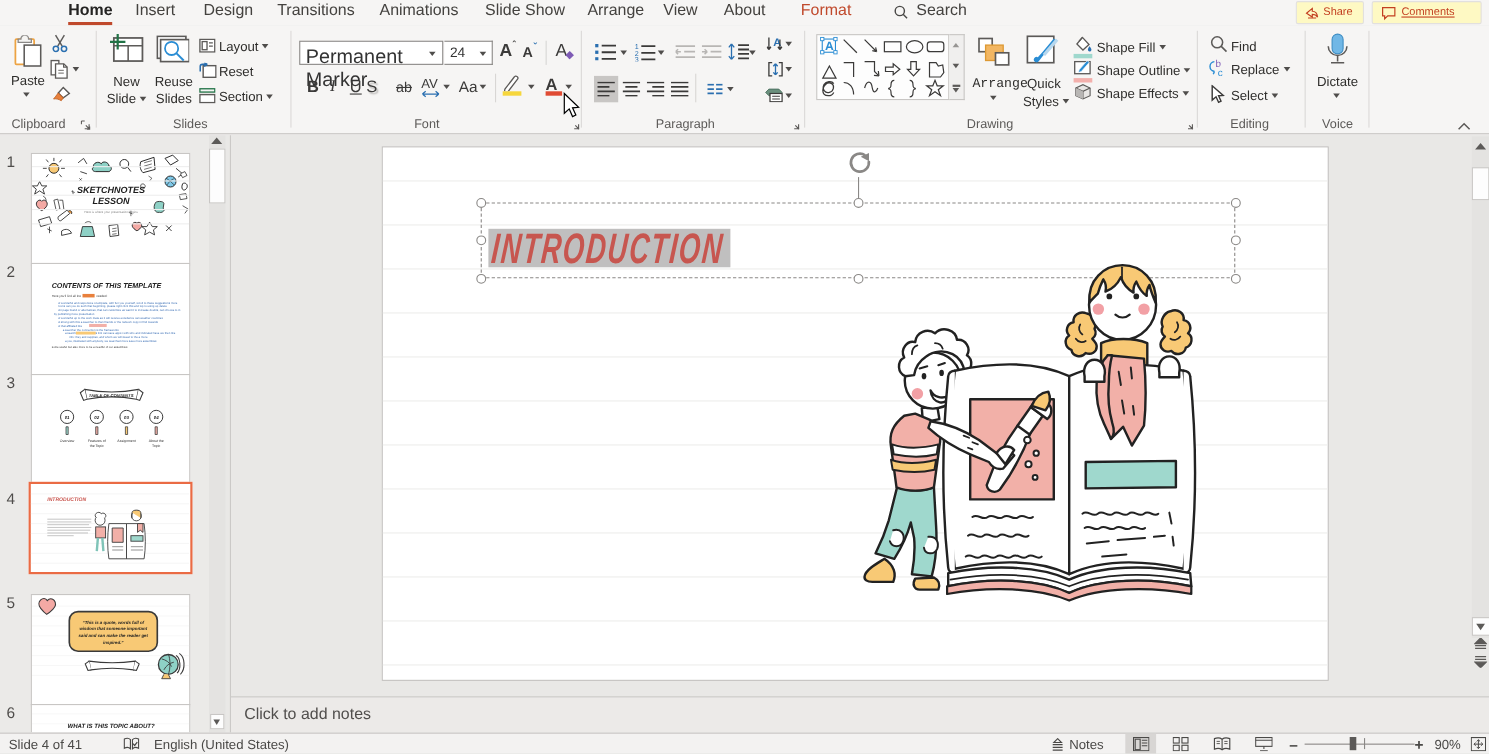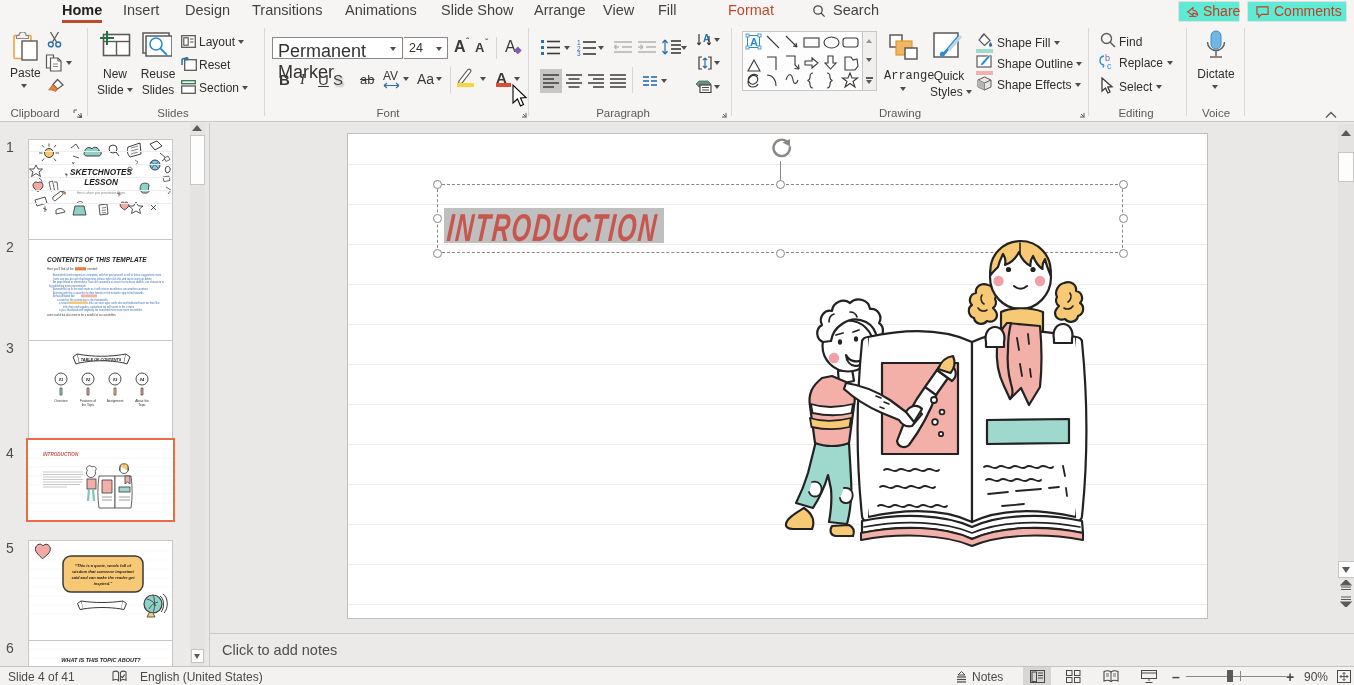--- a/index.html
+++ b/index.html
@@ -5,21 +5,21 @@
 * { margin:0; padding:0; box-sizing:border-box; }
 html,body { width:1354px; height:685px; overflow:hidden; font-family:"Liberation Sans", sans-serif; }
 body { position:relative; background:#e9e8e6; }
 .abs { position:absolute; }
 
 
 #tabbar { left:0; top:0; width:1354px; height:23px; background:#f6f5f4; }
 #tabbar .tab { position:absolute; top:0; height:23px; line-height:21px; font-size:14.5px; color:#44423f; }
 #tabbar .tab.home { color:#242322; font-weight:bold; border-bottom:3px solid #c0492c; }
 #tabbar .tab.fmt { color:#c0492c; }
-.btnbox { position:absolute; top:1px; height:21px; border:1px solid #e2e0de; background:#5eead4; border-radius:2px; font-size:14px; color:#c33f20; line-height:19px; }
+.btnbox { position:absolute; top:1px; height:21px; border:1px solid #e2e0de; background:#fef9c3; border-radius:2px; font-size:10px; color:#c33f20; line-height:19px; }
 
 
 #ribbon { left:0; top:23px; width:1354px; height:99px; background:#f6f5f4; border-bottom:1px solid #cbc9c7; }
 .gsep { position:absolute; top:5px; height:88px; width:1px; background:#dbd9d7; }
 .glabel { position:absolute; top:84px; width:120px; text-align:center; font-size:11.5px; color:#5c5a58; }
 .launcher { position:absolute; top:86px; width:10px; height:10px; }
 .ricon { position:absolute; }
 .rlabel { position:absolute; font-size:12px; color:#2f2e2c; white-space:nowrap; }
 .dd { display:inline-block; width:0; height:0; border-left:3.5px solid transparent; border-right:3.5px solid transparent; border-top:4px solid #4f4d4b; vertical-align:2px; }
 
@@ -52,35 +52,35 @@
 <div id="tabbar" class="abs">
   <div class="tab" style="left:30px;margin-top:30px;">File</div>
   <div class="tab home" style="left:62px;">Home</div>
   <div class="tab" style="left:123px;">Insert</div>
   <div class="tab" style="left:185px;">Design</div>
   <div class="tab" style="left:252px;">Transitions</div>
   <div class="tab" style="left:345px;">Animations</div>
   <div class="tab" style="left:441px;">Slide Show</div>
   <div class="tab" style="left:534px;">Arrange</div>
   <div class="tab" style="left:603px;">View</div>
-  <div class="tab" style="left:658px;">Fill</div>
+  <div class="tab" style="left:658px;">About</div>
   <div class="tab fmt" style="left:728px;">Format</div>
   <svg class="abs" style="left:812px;top:4px;" width="14" height="14" viewBox="0 0 14 14">
       <circle cx="6" cy="6" r="4.2" fill="none" stroke="#4a4947" stroke-width="1.3"></circle>
       <line x1="9" y1="9" x2="12.6" y2="12.6" stroke="#4a4947" stroke-width="1.3"></line>
     </svg>
   <div class="tab" style="left:833px;">Search</div>
   <div class="btnbox" style="left:1178px;width:62px;">
     <svg style="position:absolute;left:7px;top:3px;" width="14" height="14" viewBox="0 0 16 16">
         <path d="M2 8 L8 3 L8 6 C11 6 13 8 13.5 12 C12 9.8 10.5 9.3 8 9.3 L8 12 Z" fill="none" stroke="#c33f20" stroke-width="1.2"></path>
         <path d="M3.5 13 L12 13" stroke="#c33f20" stroke-width="1.2" fill="none"></path>
       </svg>
     <span style="margin-left:24px;">Share</span>
   </div>
-  <div class="btnbox" style="left:1247px;width:100px;">
+  <div class="btnbox" style="left:1247px;width:100px;text-decoration:underline;">
     <svg style="position:absolute;left:8px;top:4px;" width="13" height="13" viewBox="0 0 14 14">
         <path d="M1 1 H13 V9 H6 L3 12 V9 H1 Z" fill="none" stroke="#c33f20" stroke-width="1.2"></path>
       </svg>
     <span style="margin-left:26px;">Comments</span>
   </div>
 </div>
 <div id="ribbon" class="abs">
 
   <svg class="ricon" style="left:12px;top:9px;" width="28" height="31" viewBox="0 0 28 31">
     <rect x="2" y="3.5" width="17" height="23" fill="#fff" stroke="#eda343" stroke-width="1.6" rx="1"></rect>

